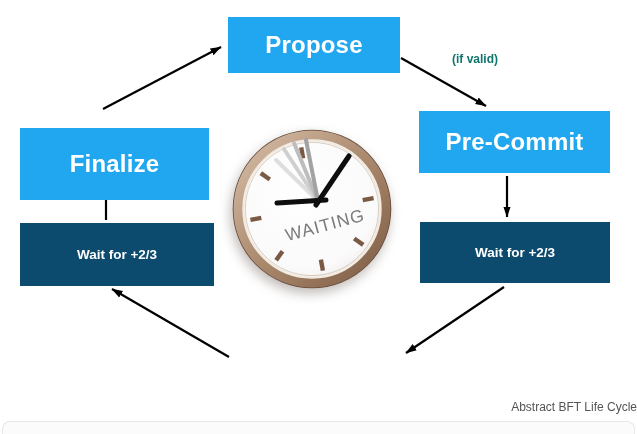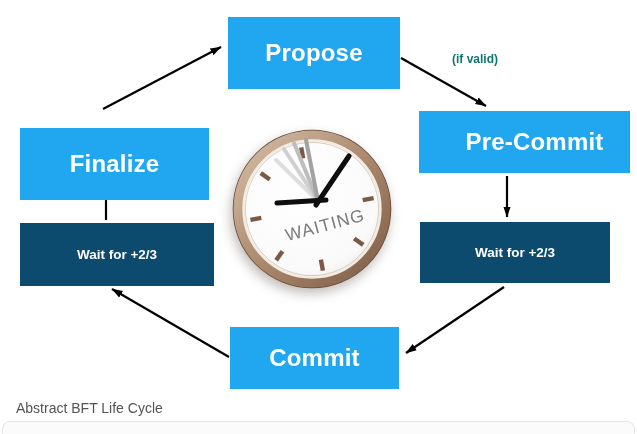--- a/index.html
+++ b/index.html
@@ -11,37 +11,37 @@
   }
   .stage{position:absolute;inset:0;width:637px;height:434px;}
   .arrow-layer{position:absolute;left:0;top:0;z-index:1;pointer-events:none;}
   .node{
     position:absolute;z-index:2;
     display:flex;align-items:center;justify-content:center;
     text-align:center;color:#ffffff;font-weight:bold;
   }
   .node.blue{background:#21A6F0;font-size:24px;letter-spacing:.2px;}
   .node.orange{background:#0c4a6e;font-size:13.5px;line-height:18px;}
-  .node-propose   {left:228px;top:17px; width:172px;height:72px;}
-  .node-precommit {left:419px;top:111px;width:191px;height:62px;padding-left:20px;}
+  .node-propose   {left:228px;top:17px; width:172px;height:56px;}
+  .node-precommit {left:419px;top:111px;width:191px;height:62px;}
   .node-finalize  {left:20px; top:128px;width:189px;height:72px;justify-content:center;}
   .node-commit    {left:230px;top:327px;width:169px;height:62px;}
   .node-waitpc    {left:420px;top:222px;width:190px;height:61px;}
   .node-waitc     {left:20px; top:223px;width:194px;height:63px;}
   .edge-label{
     position:absolute;z-index:2;left:452px;top:52px;
     color:#0f766e;font-weight:bold;font-size:12px;
   }
   .clock-wrap{
     position:absolute;z-index:2;left:232px;top:129px;width:160px;height:160px;
   }
   .clock-wrap svg{filter:drop-shadow(-2px 5px 6px rgba(60,45,35,.33));}
   .caption{
     position:absolute;z-index:2;left:0;right:0;top:400px;
-    text-align:left;color:#545454;font-size:14px;font-weight:400;margin-left:16px;
+    text-align:right;color:#545454;font-size:12px;font-weight:400;margin-left:16px;
   }
   .bottom-strip{
     position:absolute;z-index:0;left:2px;right:2px;top:421px;bottom:0;
     background:#fbfbfb;border:1px solid #e8e8e8;border-bottom:none;
     border-radius:8px 8px 0 0;
   }
 </style>
 </head>
 <body>
 
@@ -62,23 +62,20 @@
   </svg>
 
   <div class="node blue node-propose">
     <span>Propose</span>
   </div>
   <div class="node blue node-precommit">
     <span>Pre-Commit</span>
   </div>
   <div class="node blue node-finalize">
     <span>Finalize</span>
-  </div>
-  <div class="node blue node-commit">
-    <span>Commit</span>
   </div>
 
   <div class="node orange node-waitpc">
     <span>
       <span>Wait for +2/3</span><br>
     </span>
   </div>
   <div class="node orange node-waitc">
     <span>
       <span>Wait for +2/3</span><br>

